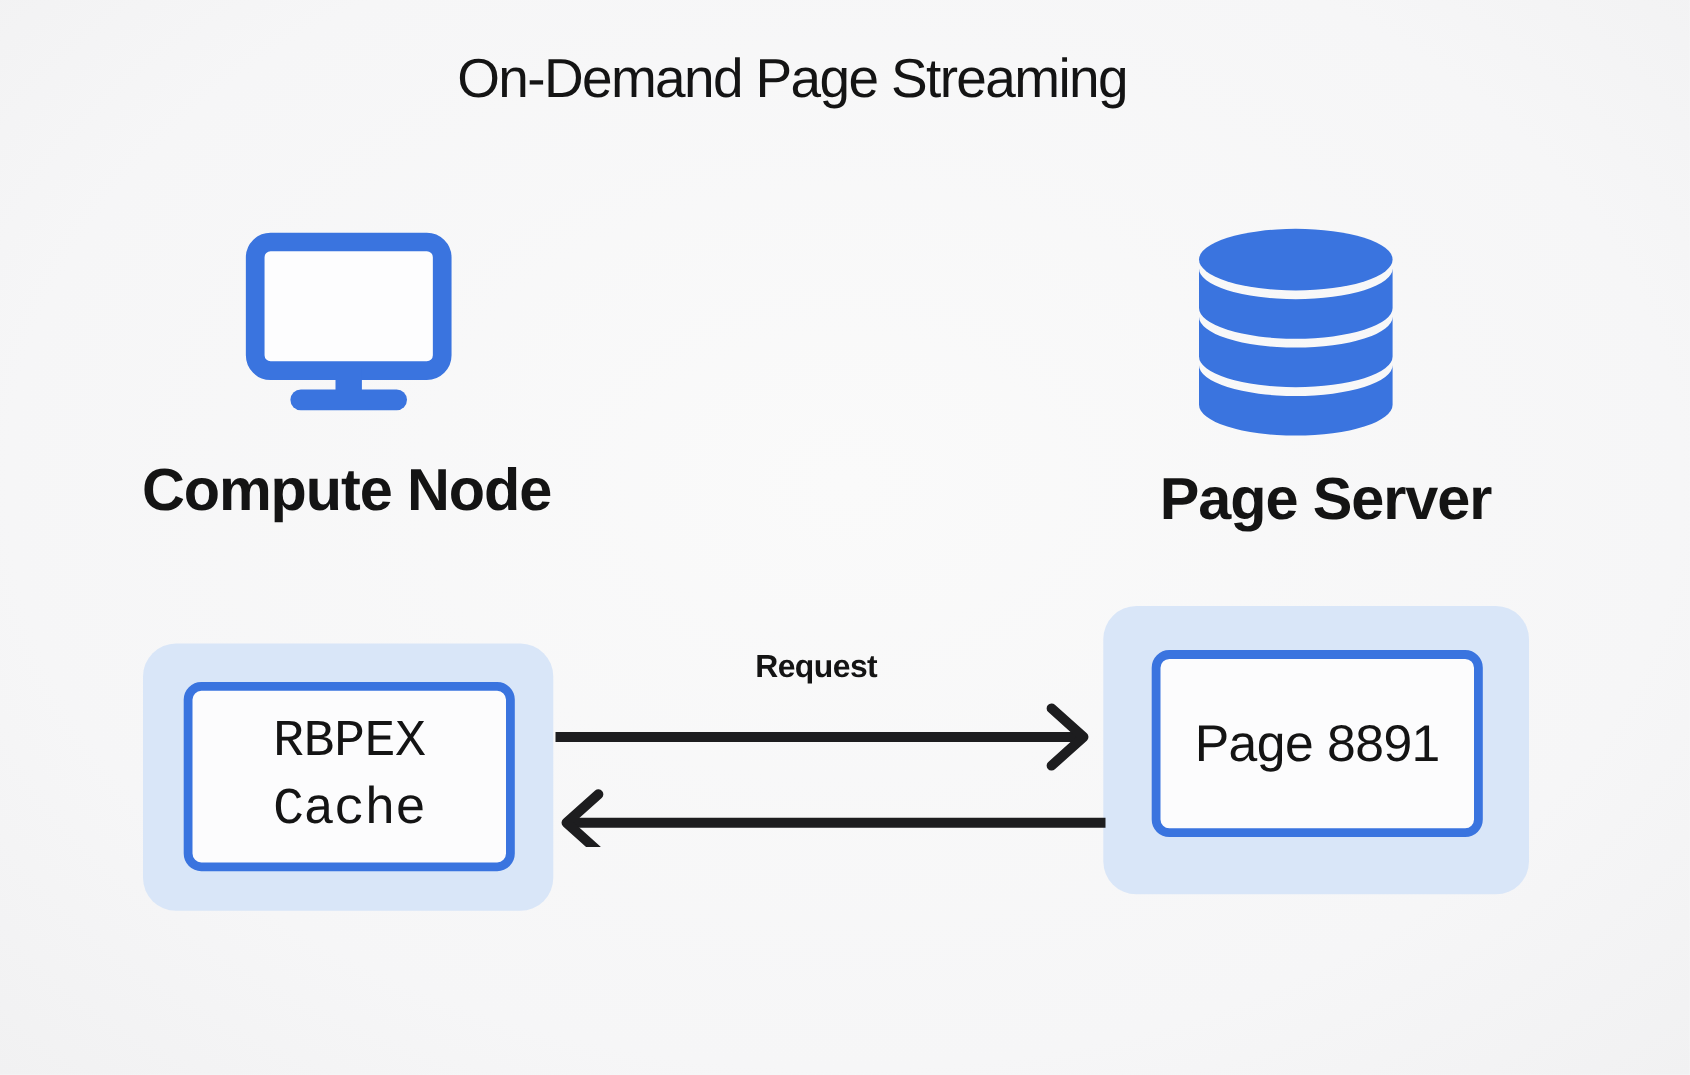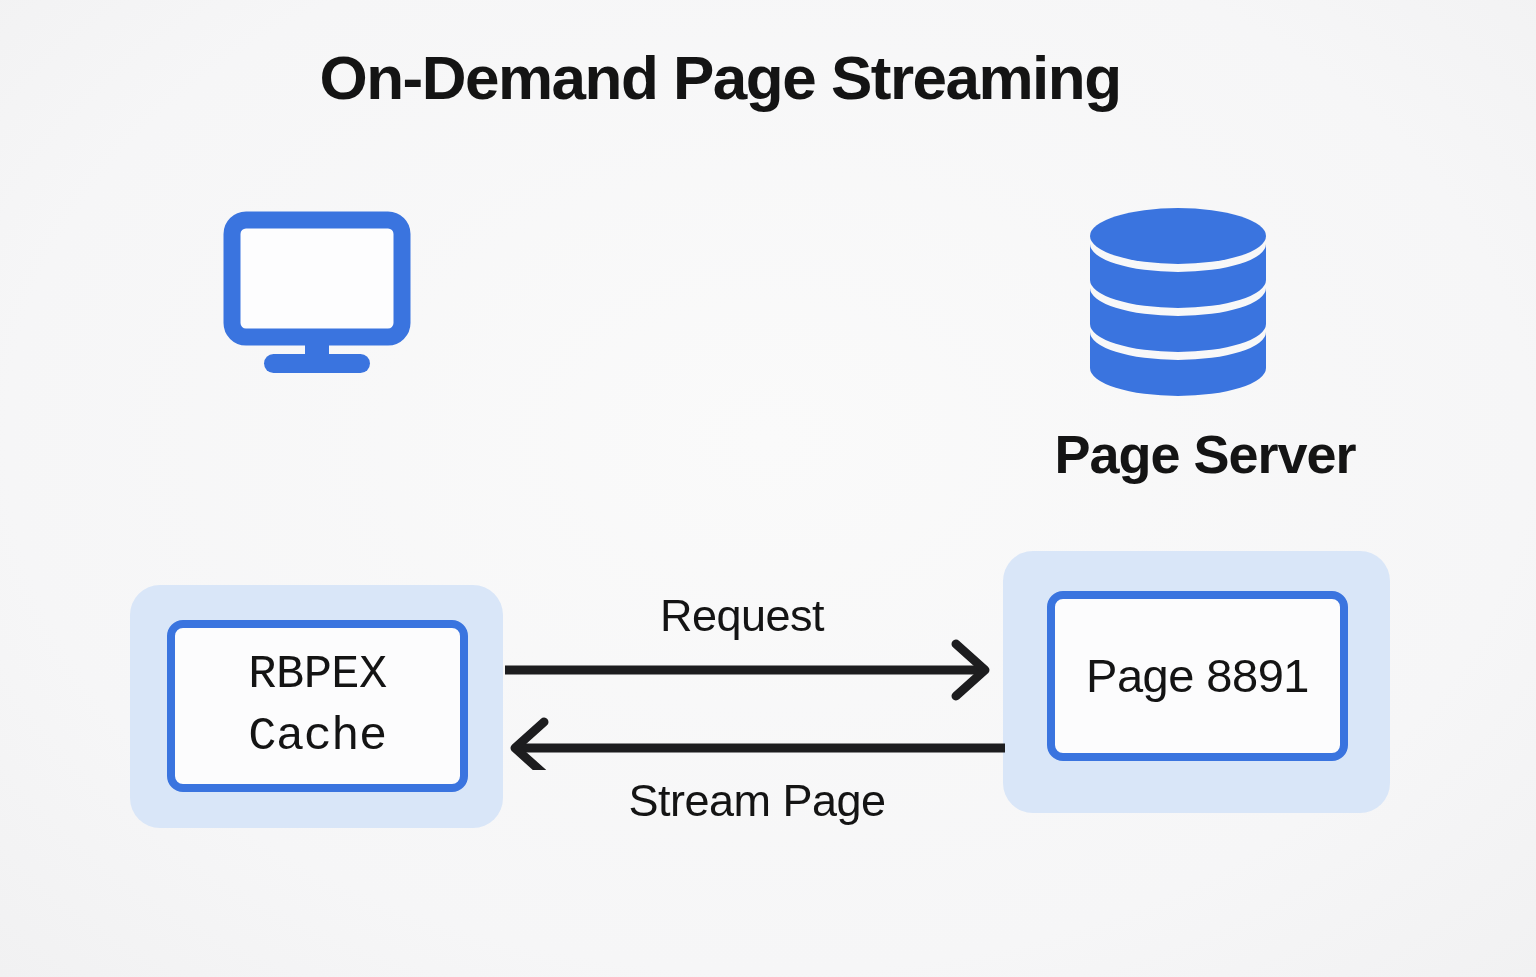--- a/index.html
+++ b/index.html
@@ -22,22 +22,22 @@
     position: relative;
     width: 1536px;
     height: 977px;
     background: radial-gradient(ellipse at 50% 45%, #fafafa 0%, #f6f6f7 70%, #f1f1f2 100%);
   }
   .title {
     position: absolute;
     left: 0; top: 42px;
     width: 1440px;
     text-align: center;
-    font-size: 62px;
-    font-weight: 700;
+    font-size: 50px;
+    font-weight: 400;
     letter-spacing: -1.5px;
     color: var(--text);
   }
   .icon-wrap { position: absolute; }
   .monitor-wrap { left: 222px; top: 210px; width: 190px; height: 168px; }
   .db-wrap     { left: 1088px; top: 206px; width: 180px; height: 192px; }
   .node-label {
     position: absolute;
     text-align: center;
     font-size: 54px;
@@ -69,22 +69,22 @@
     line-height: 1.32;
     letter-spacing: -0.5px;
     color: var(--text);
   }
   .inner-left  { left: 37px; top: 35px; width: 301px; height: 172px; font-family: Liberation Mono, monospace; }
   .inner-right { left: 44px; top: 40px; width: 301px; height: 170px; }
   .arrow-svg { position: absolute; left: 500px; top: 620px; width: 510px; height: 150px; }
   .flow-label {
     position: absolute;
     text-align: center;
-    font-size: 45px;
-    font-weight: 400;
+    font-size: 29px;
+    font-weight: 700;
     letter-spacing: -0.5px;
     color: var(--text);
     width: 500px;
   }
   .request-label { left: 492px; top: 590px; }
   .stream-label  { left: 507px; top: 775px; }
 </style>
 </head>
 <body>
 
@@ -92,20 +92,21 @@
 
   <h1 class="title">On-Demand Page Streaming</h1>
 
   <div class="icon-wrap monitor-wrap">
     <svg width="190" height="168" viewBox="0 0 190 168" aria-hidden="true">
       <rect x="10" y="10" width="170" height="117" rx="14" fill="#fdfdfe" stroke="var(--accent)" stroke-width="17"></rect>
       <rect x="83" y="125" width="24" height="32" fill="var(--accent)"></rect>
       <rect x="42" y="144" width="106" height="19" rx="9.5" fill="var(--accent)"></rect>
     </svg>
   </div>
+  <div class="node-label compute-label">Compute Node</div>
 
   <div class="icon-wrap db-wrap">
     <svg width="180" height="192" viewBox="0 0 180 192" aria-hidden="true">
       <ellipse cx="90" cy="30" rx="88" ry="28" fill="var(--accent)"></ellipse>
       <path d="M2 38 A88 28 0 0 0 178 38 L178 74 A88 28 0 0 1 2 74 Z" fill="var(--accent)"></path>
       <path d="M2 82 A88 28 0 0 0 178 82 L178 118 A88 28 0 0 1 2 118 Z" fill="var(--accent)"></path>
       <path d="M2 126 A88 28 0 0 0 178 126 L178 162 A88 28 0 0 1 2 162 Z" fill="var(--accent)"></path>
     </svg>
   </div>
   <div class="node-label server-label">Page Server</div>
@@ -129,15 +130,14 @@
       <polyline points="456,24 485,50 456,76" fill="none" stroke="var(--arrow)" stroke-width="9" stroke-linecap="round" stroke-linejoin="round"></polyline>
     </g>
 
     <g>
       <line x1="505" y1="128" x2="19" y2="128" stroke="var(--arrow)" stroke-width="9"></line>
       <polyline points="44,102 15,128 44,154" fill="none" stroke="var(--arrow)" stroke-width="9" stroke-linecap="round" stroke-linejoin="round"></polyline>
     </g>
   </svg>
 
   <div class="flow-label request-label">Request</div>
-  <div class="flow-label stream-label">Stream Page</div>
 
 </div>
 
 </body></html>

